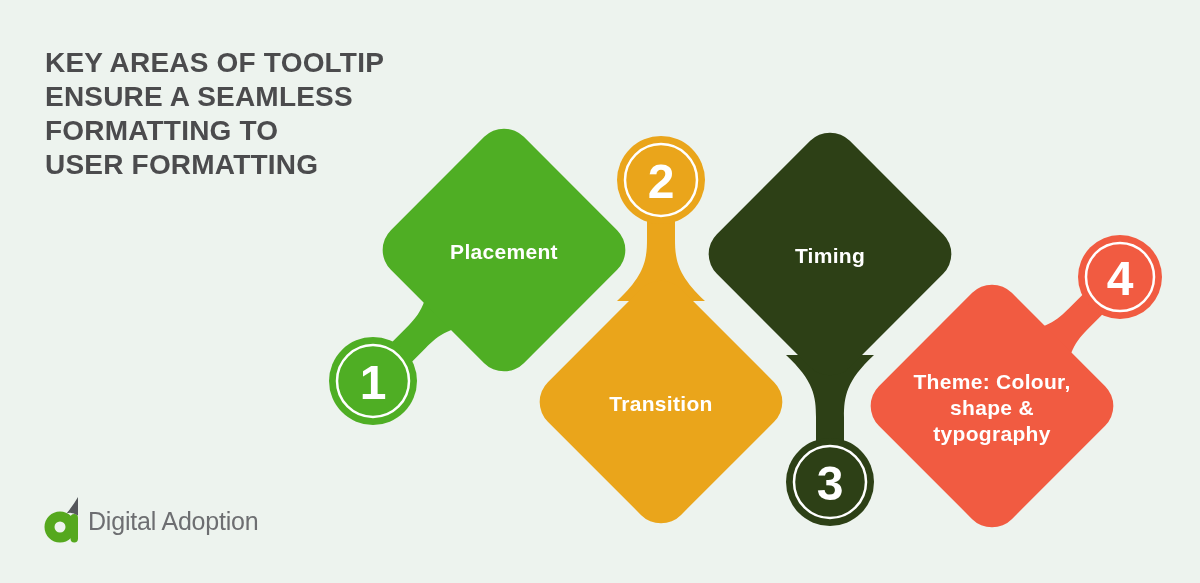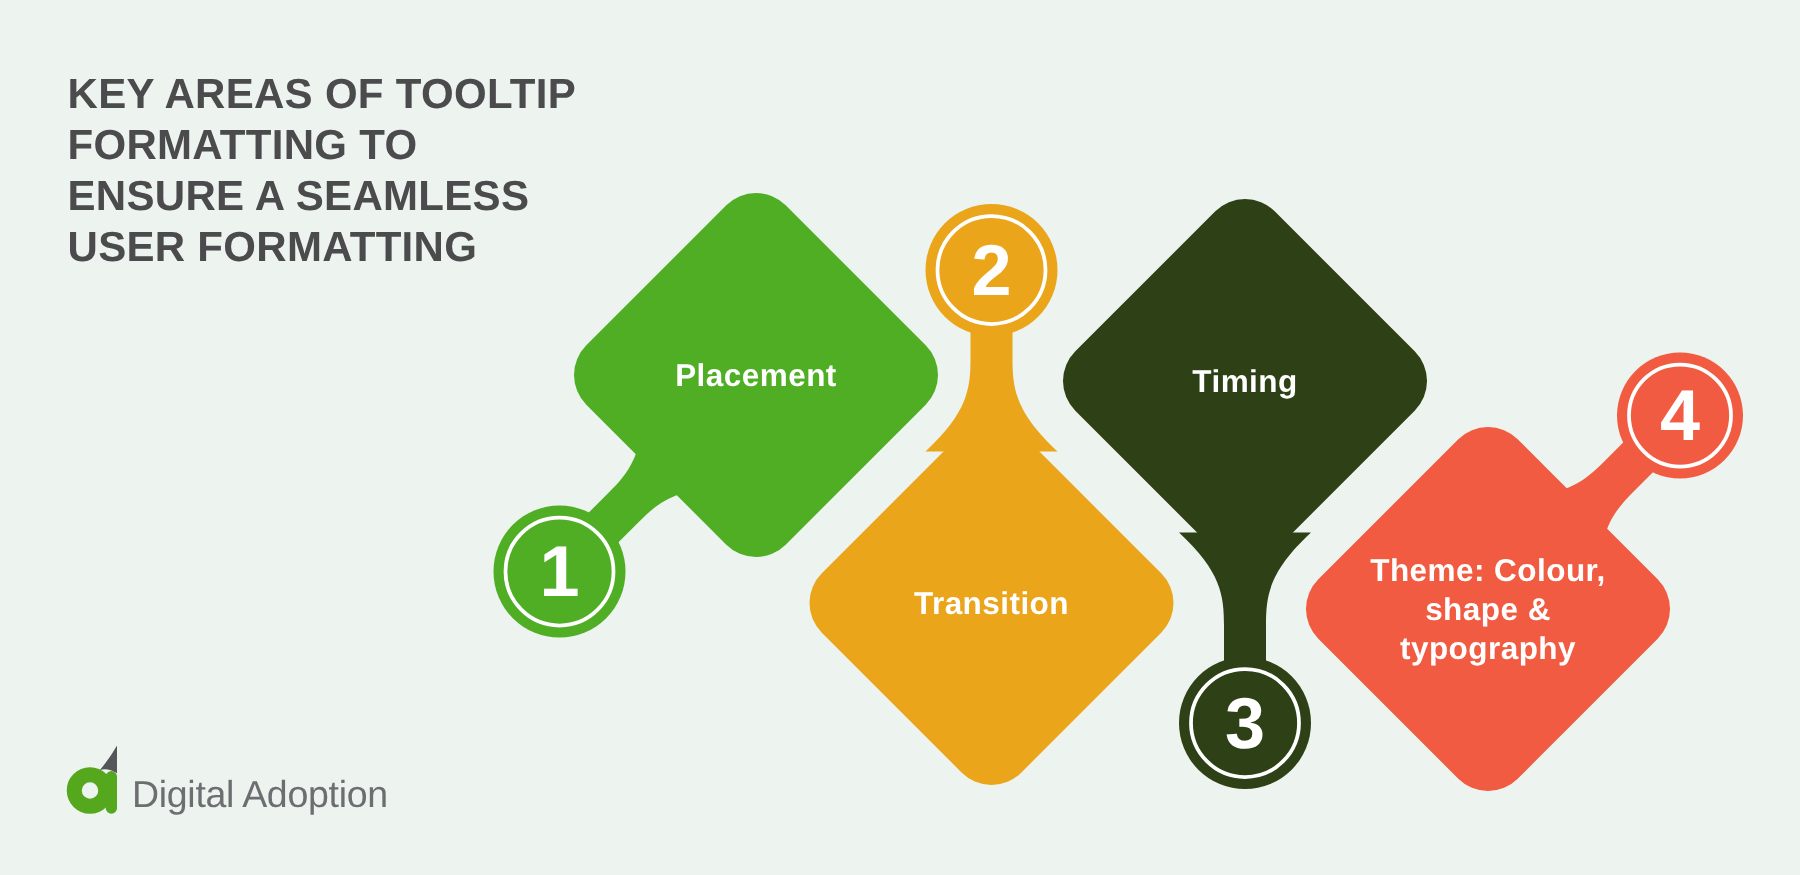--- a/index.html
+++ b/index.html
@@ -54,39 +54,39 @@
     fill: none;
     stroke: #ffffff;
     stroke-width: 2.5;
   }
 
   .logo {
     position: absolute;
     left: 44px;
     top: 497px;
     display: flex;
-    align-items: flex-end;
+    align-items: center;
     gap: 7px;
   }
   .logo-text {
     color: #6d6e71;
     font-size: 25px;
     font-weight: 500;
     letter-spacing: -0.2px;
   }
 </style>
 </head>
 <body>
 
 <div class="stage">
 
   <h1 class="title">
     <div>KEY AREAS OF TOOLTIP</div>
+    <div>ENSURE A SEAMLESS</div>
     <div>FORMATTING TO</div>
-    <div>ENSURE A SEAMLESS</div>
     <div>USER FORMATTING</div>
   </h1>
 
   <svg class="diagram-svg" viewBox="0 0 1200 583">
 
     <g>
       <path d="M -44,-32 C -16,-6 -14,10 -14,30 L -14,90 L 14,90 L 14,30 C 14,10 16,-6 44,-32 Z" transform="translate(437,317) rotate(45)" fill="#4fae24"></path>
       <rect x="410" y="156" width="188" height="188" rx="28" transform="rotate(45 504 250)" fill="#4fae24"></rect>
       <circle cx="373" cy="381" r="44" fill="#4fae24"></circle>
       <circle class="ring" cx="373" cy="381" r="36"></circle>

